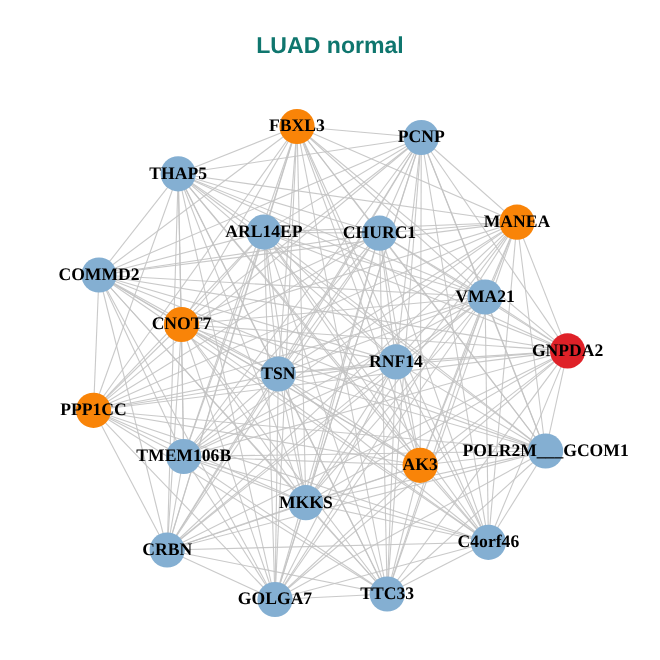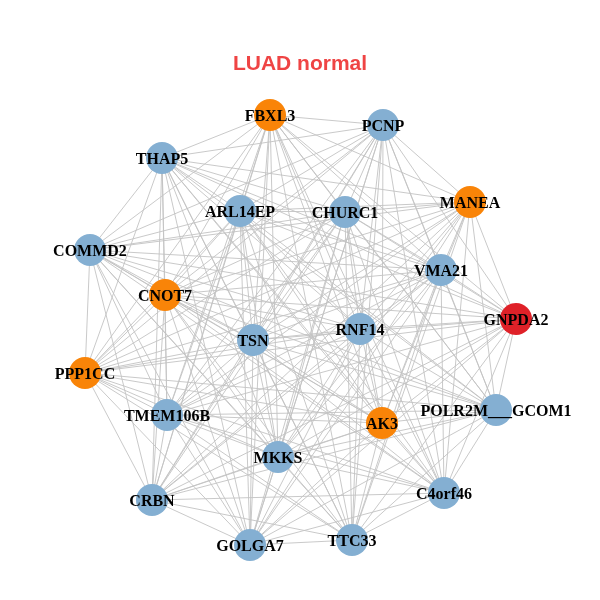--- a/index.html
+++ b/index.html
@@ -297,14 +297,14 @@
         <text x="167" y="415" text-anchor="middle" dominant-baseline="central" fill="#000000">TMEM106B</text>
         <text x="496" y="410" text-anchor="middle" dominant-baseline="central" fill="#000000">POLR2M___GCOM1</text>
         <text x="382" y="423" text-anchor="middle" dominant-baseline="central" fill="#000000">AK3</text>
         <text x="278" y="457" text-anchor="middle" dominant-baseline="central" fill="#000000">MKKS</text>
         <text x="152" y="500" text-anchor="middle" dominant-baseline="central" fill="#000000">CRBN</text>
         <text x="250" y="545" text-anchor="middle" dominant-baseline="central" fill="#000000">GOLGA7</text>
         <text x="352" y="540" text-anchor="middle" dominant-baseline="central" fill="#000000">TTC33</text>
         <text x="444" y="493" text-anchor="middle" dominant-baseline="central" fill="#000000">C4orf46</text>
       </g>
   </svg>
-  <div class="title" style="color: #ef4444; margin-top: 21px;">LUAD normal</div>
+  <div class="title" style="color: #0f766e;">LUAD normal</div>
 </div>
 
 </body></html>

